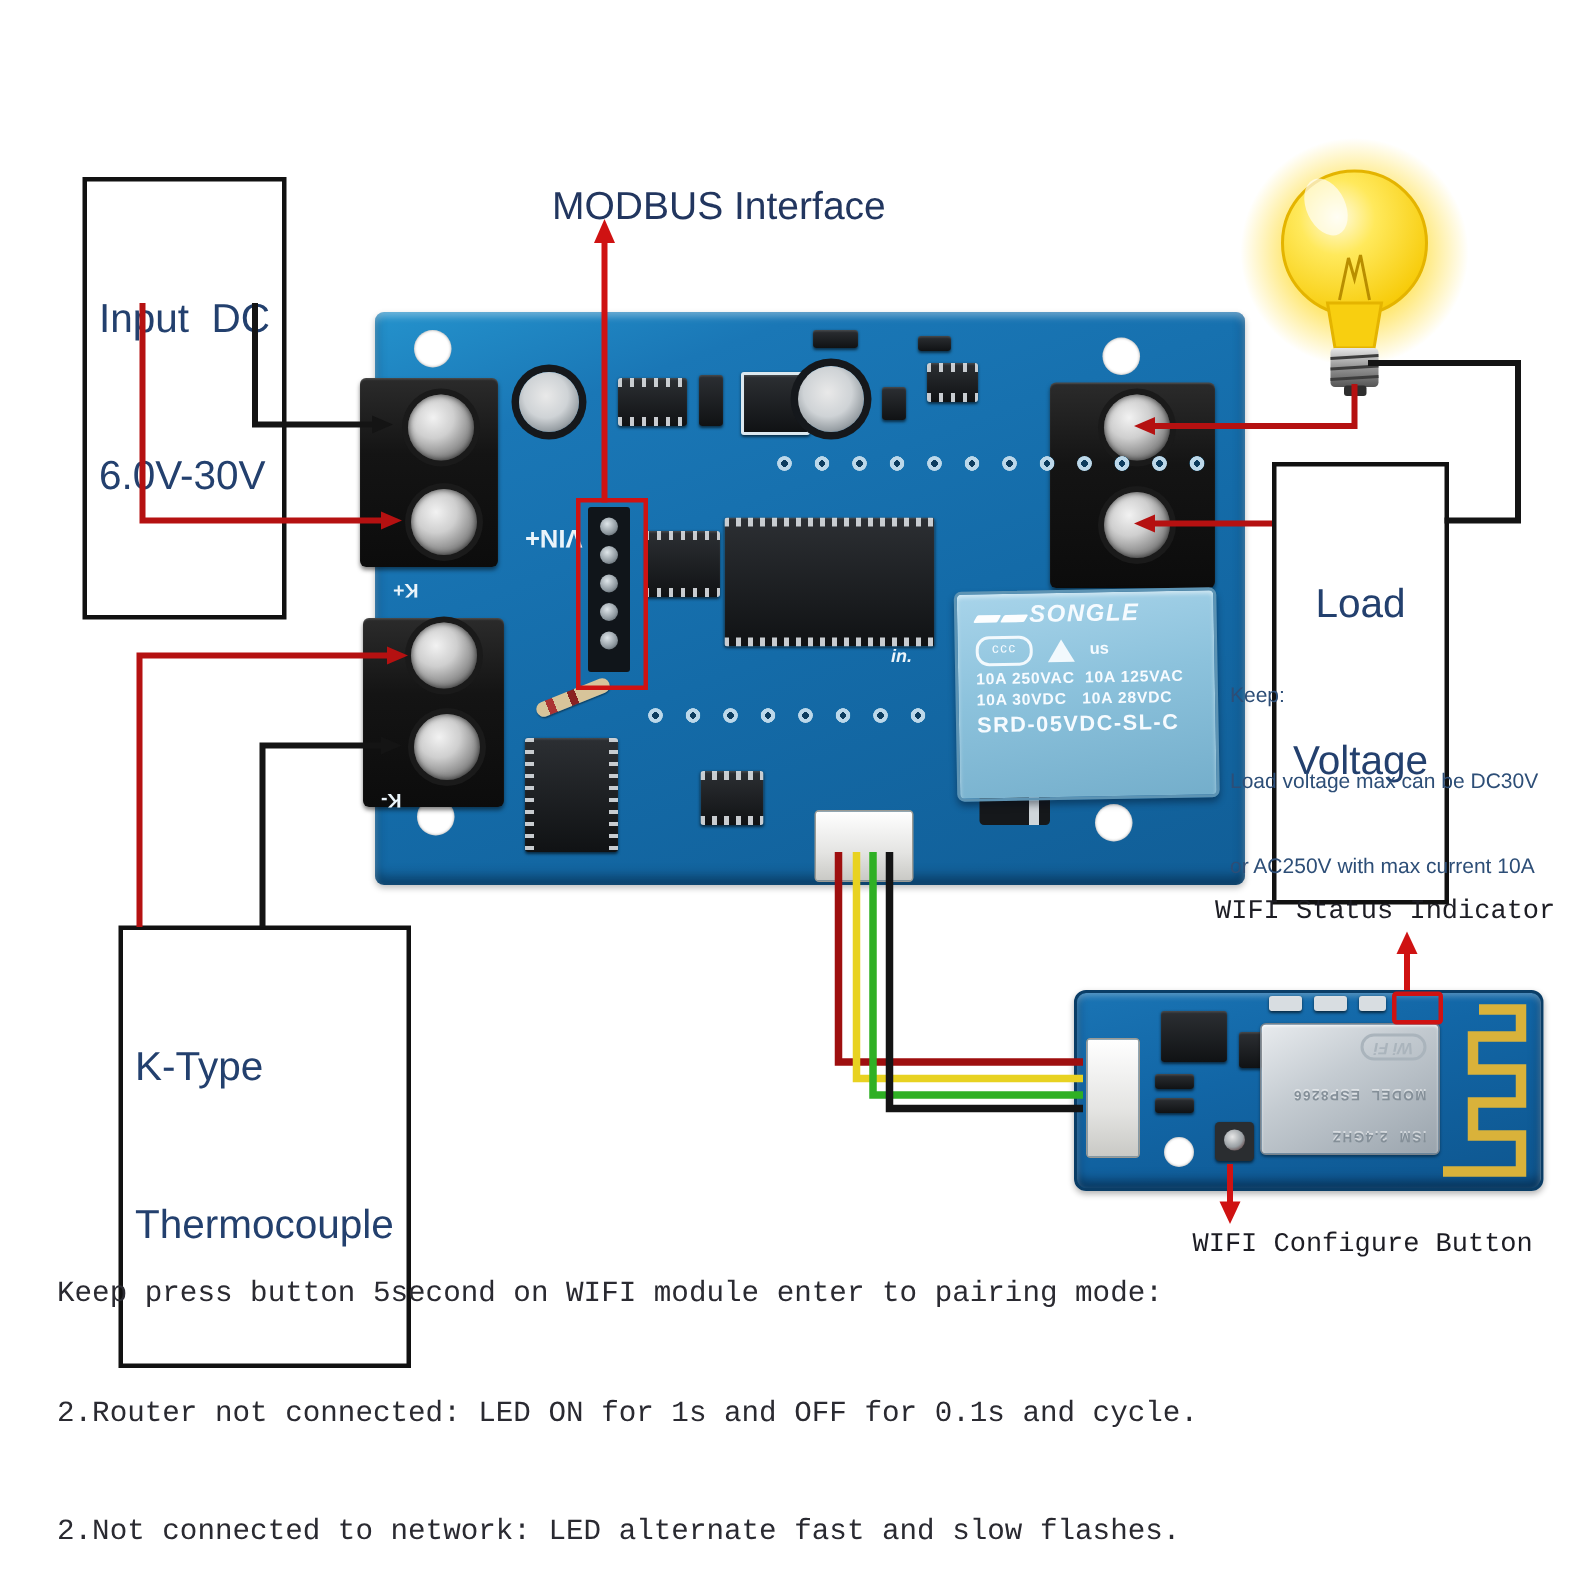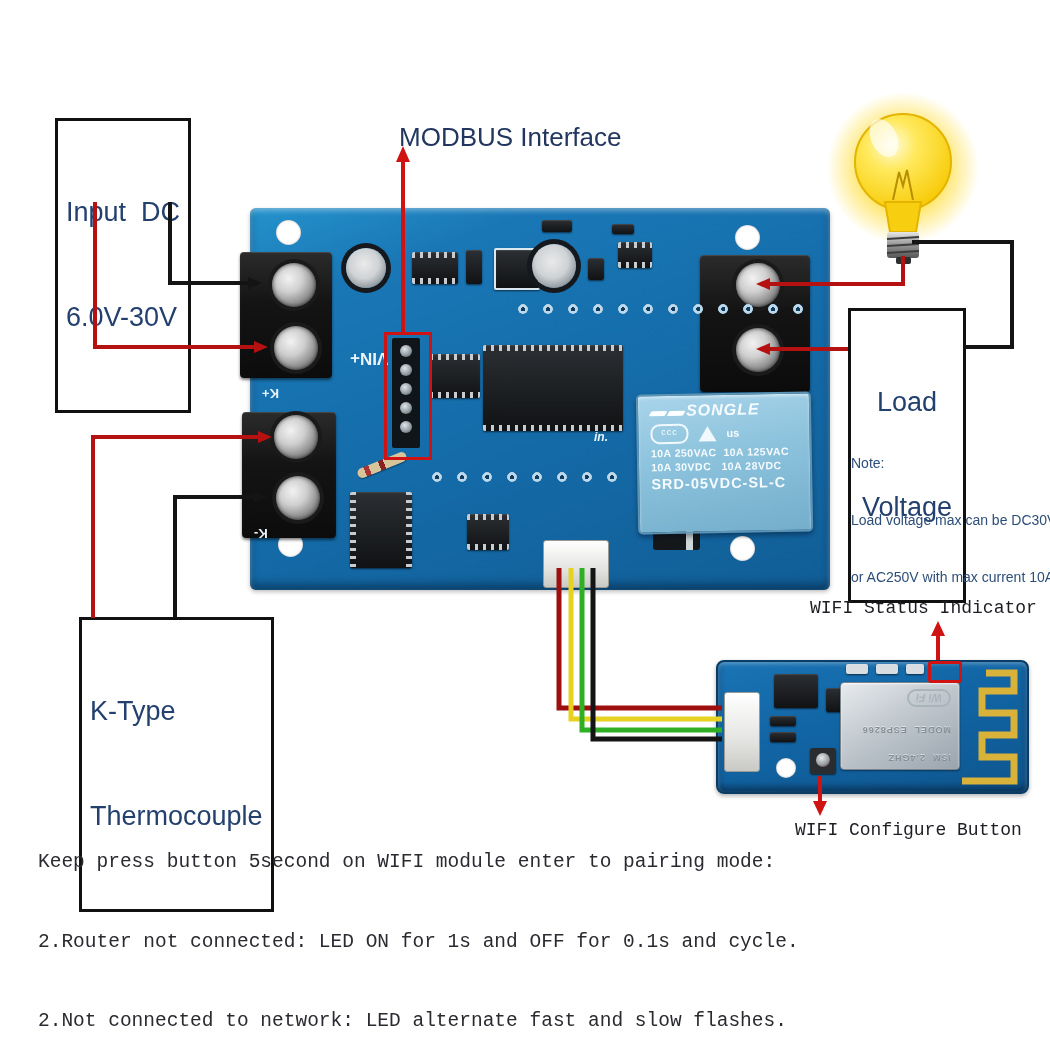--- a/index.html
+++ b/index.html
@@ -1,21 +1,21 @@
 <!DOCTYPE html>
 <html><head>
 <meta charset="utf-8">
 <style>
   html,body{margin:0;padding:0;background:#fff;}
   #stage{position:relative;width:1050px;height:1050px;background:#ffffff;overflow:hidden;
          font-family:"Liberation Sans",sans-serif;}
   
   .callout-box{position:absolute;background:#fff;border:3px solid #111;color:#23406e;
                font-size:27px;line-height:1.3;padding:4px 8px;white-space:pre;z-index:20;}
-  .plain-label{position:absolute;color:#22365f;white-space:pre;z-index:20;margin-left:31px;}
+  .plain-label{position:absolute;color:#22365f;white-space:pre;z-index:20;}
   .dark-label{position:absolute;color:#1d1d24;white-space:pre;z-index:20;font-family:Liberation Mono, monospace;}
   
   .pcb{position:absolute;z-index:10;background:linear-gradient(160deg,#2492cc 0%,#1a77b6 18%,#146ba8 55%,#115e97 100%);
        border-radius:6px;box-shadow:inset 0 3px 5px rgba(255,255,255,.35), inset 0 -6px 8px rgba(0,20,40,.45), 0 2px 4px rgba(0,0,0,.25);}
   .hole{position:absolute;background:#fff;border-radius:50%;box-shadow:inset 0 0 2px rgba(0,0,0,.4);}
   .tblock{position:absolute;background:linear-gradient(180deg,#2b2b2b,#141414 40%,#0c0c0c);border-radius:4px;
           box-shadow:0 2px 3px rgba(0,0,0,.5), inset 0 1px 1px rgba(255,255,255,.15);}
   .screw{position:absolute;border-radius:50%;
          background:radial-gradient(circle at 38% 35%,#f2f2f2 0%,#cfcfcf 35%,#8f8f8f 65%,#4a4a4a 100%);
          box-shadow:inset 0 0 4px rgba(0,0,0,.7), 0 0 0 4px #1a1a1a;}
@@ -275,21 +275,21 @@
   </div>
 
   <div class="plain-label" style="left:368px;top:122px;font-size:26px;">MODBUS Interface</div>
 
   <div class="callout-box" style="left:848px;top:308px;width:96px;text-align:center;">
     <div>Load</div>
     <div>Voltage</div>
   </div>
 
   <div class="plain-label" style="left:820px;top:416px;font-size:14px;line-height:19px;color:#2d4e77;">
-    <div>Note:</div>
+    <div>Keep:</div>
     <div>Load voltage max can be DC30V</div>
     <div>or AC250V with max current 10A</div>
   </div>
 
   <div class="callout-box" style="left:35px;top:617px;margin-left:44px;">
     <div>K-Type</div>
     <div>Thermocouple</div>
   </div>
 
   <div class="dark-label" style="left:810px;top:598px;font-size:18px;">WIFI Status Indicator</div>

